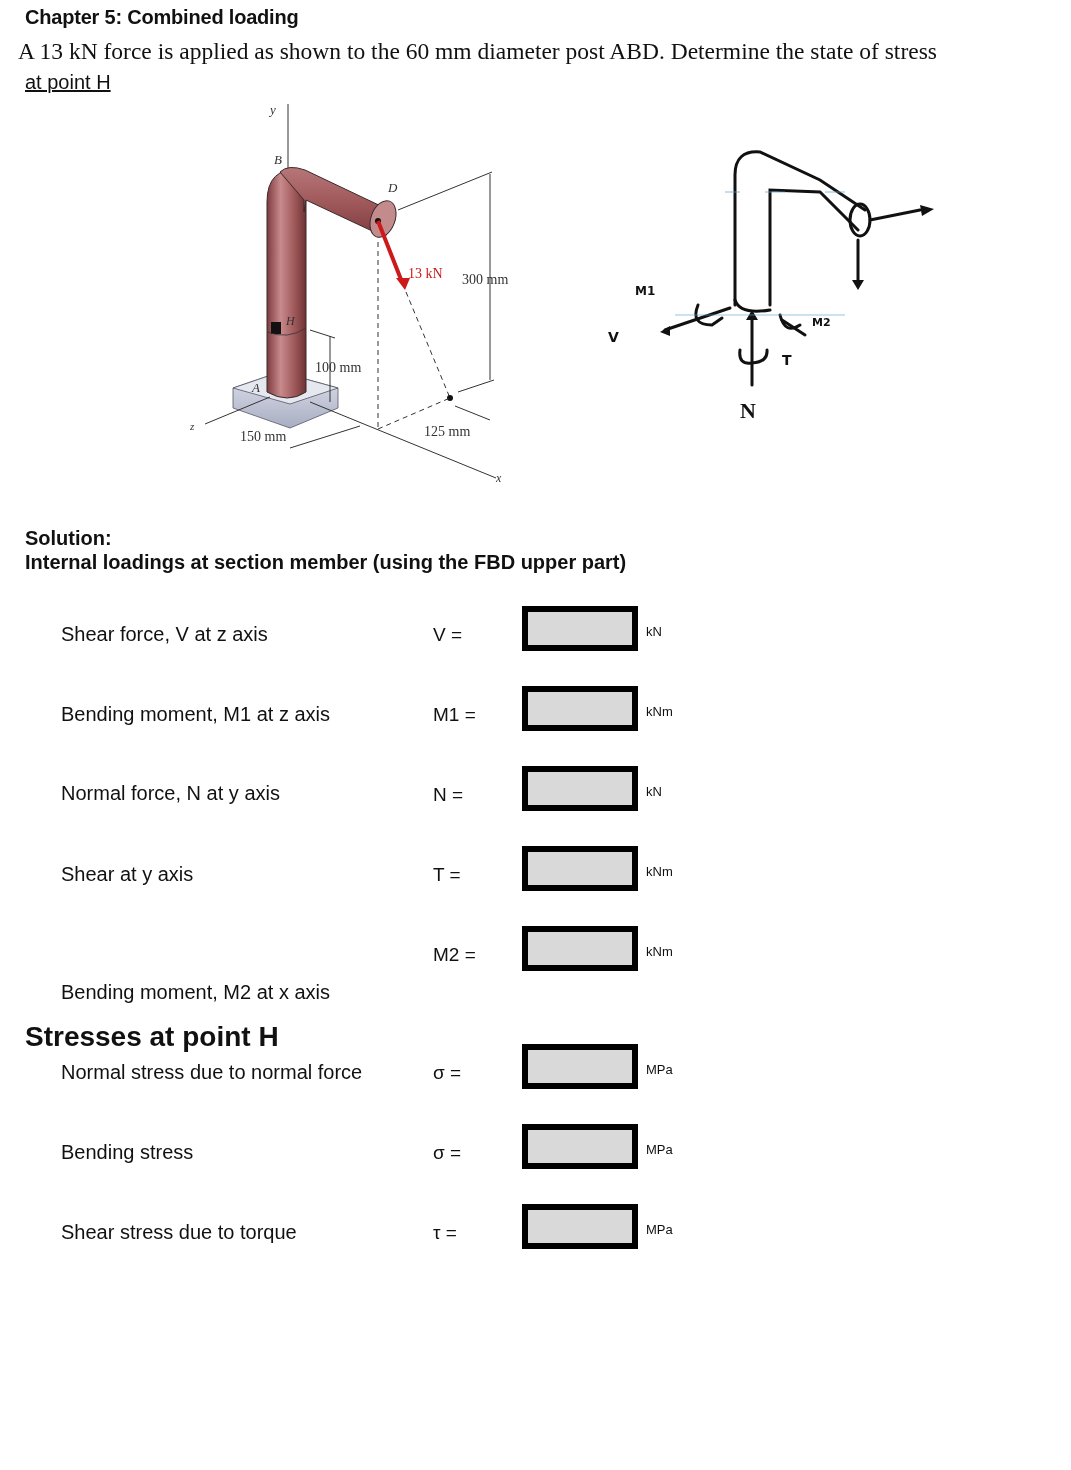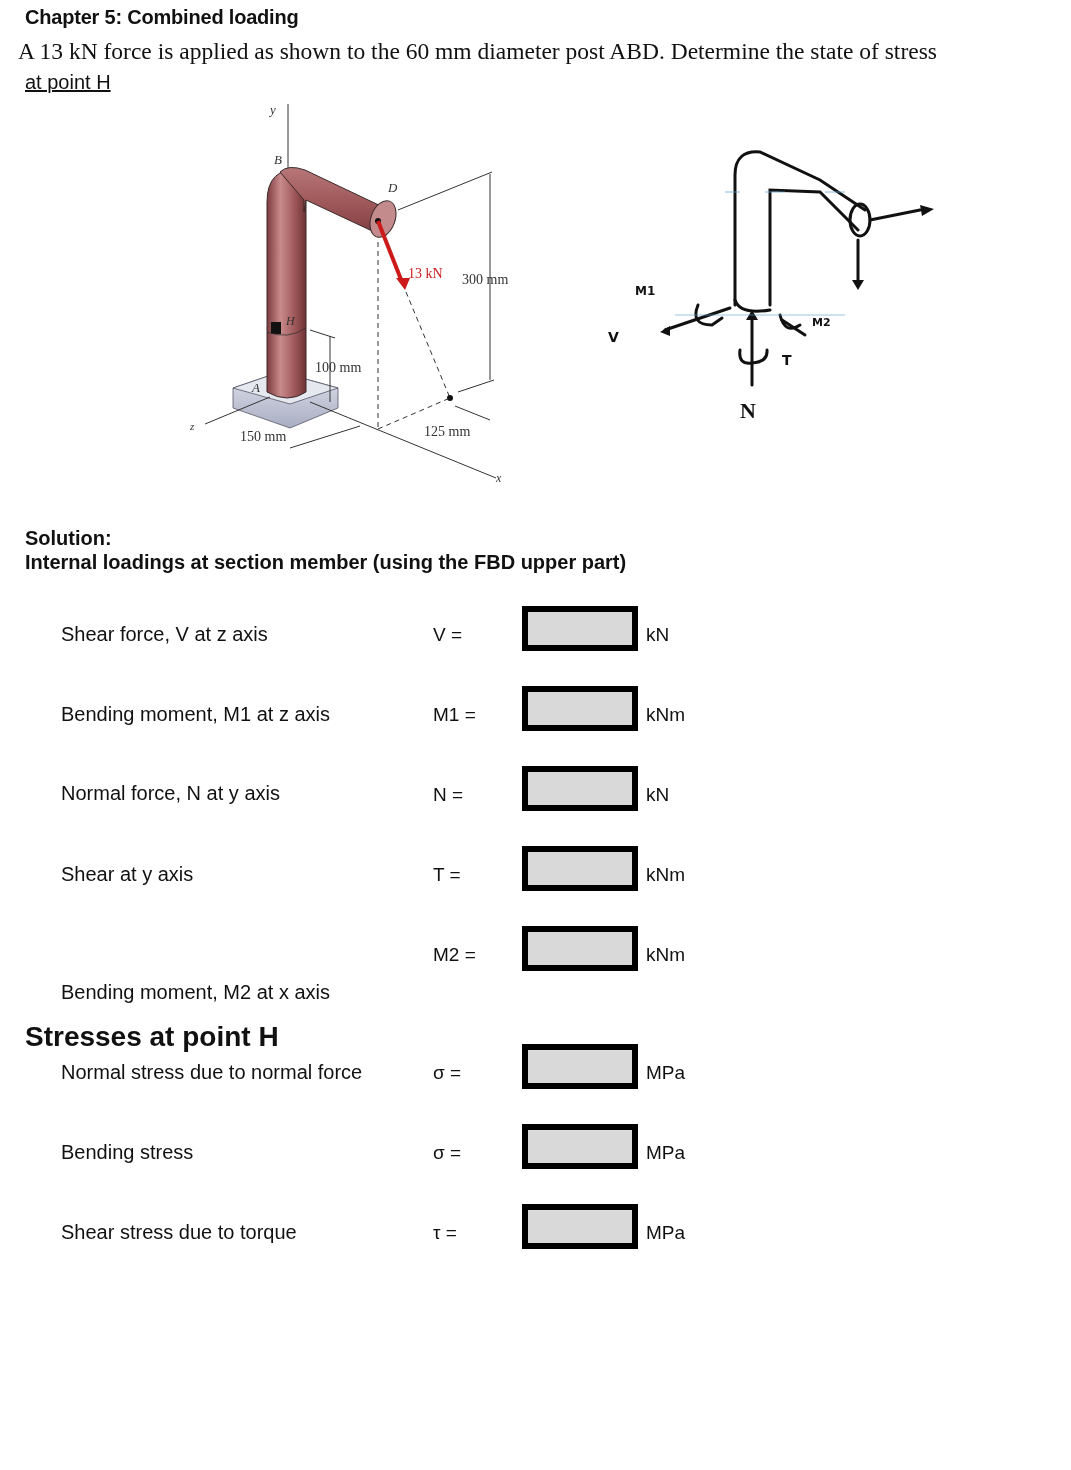--- a/index.html
+++ b/index.html
@@ -9,21 +9,21 @@
   .chapter-title { left: 25px; top: 6px; font-size: 20px; font-weight: bold; letter-spacing: -0.2px; }
   .problem { left: 18px; top: 38px; font-family: "Liberation Serif", "DejaVu Serif", serif; font-size: 23.5px; white-space: nowrap; text-align: right; }
   .problem2 { left: 25px; top: 71px; font-size: 20px; text-decoration: underline; }
   .fig-left { left: 170px; top: 92px; width: 360px; height: 400px; }
   .fig-right { left: 590px; top: 130px; width: 350px; height: 300px; }
   .sol { left: 25px; top: 519px; font-size: 20px; font-weight: bold; margin-top: 8px; }
   .sol-sub { left: 25px; top: 551px; font-size: 20px; font-weight: bold; text-align: center; }
   .row-label { left: 25px; font-size: 20px; margin-left: 36px; }
   .eq-label { left: 433px; font-size: 19px; }
   .ans-box { left: 522px; width: 104px; height: 33px; border: 6px solid #000; background: #d9d9d9; padding: 0; margin: 0; outline: none; font-size: 18px; font-family: "Liberation Sans", sans-serif; }
-  .unit { left: 646px; font-size: 19px; }
+  .unit { left: 646px; font-size: 13px; }
   .stress-title { left: 25px; top: 1021px; font-size: 28px; font-weight: bold; }
 </style>
 </head>
 <body>
 
 <div class="abs chapter-title">Chapter 5: Combined loading</div>
 <div class="abs problem">A 13 kN force is applied as shown to the 60 mm diameter post ABD. Determine the state of stress</div>
 <div class="abs problem2">at point H</div>
 
 <svg class="abs fig-left" viewBox="0 0 360 400" xmlns="http://www.w3.org/2000/svg">

